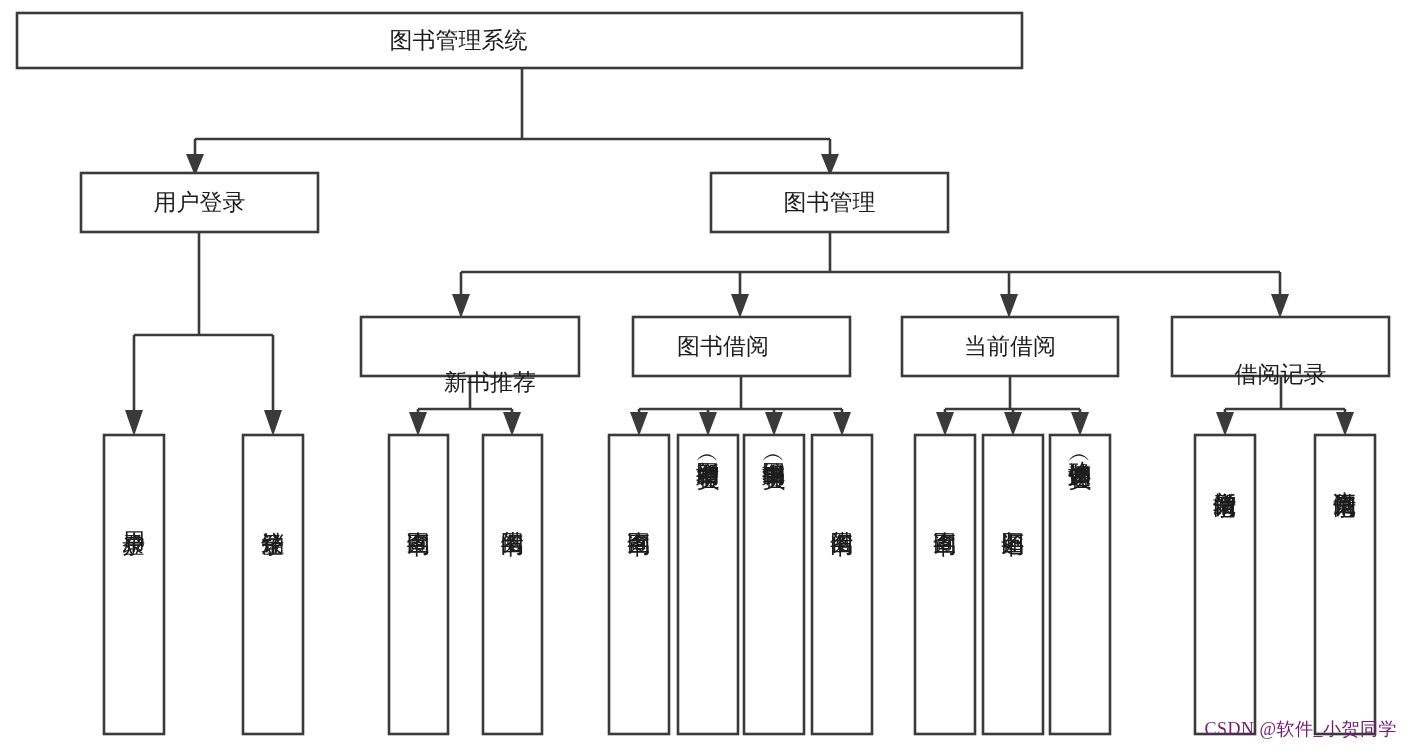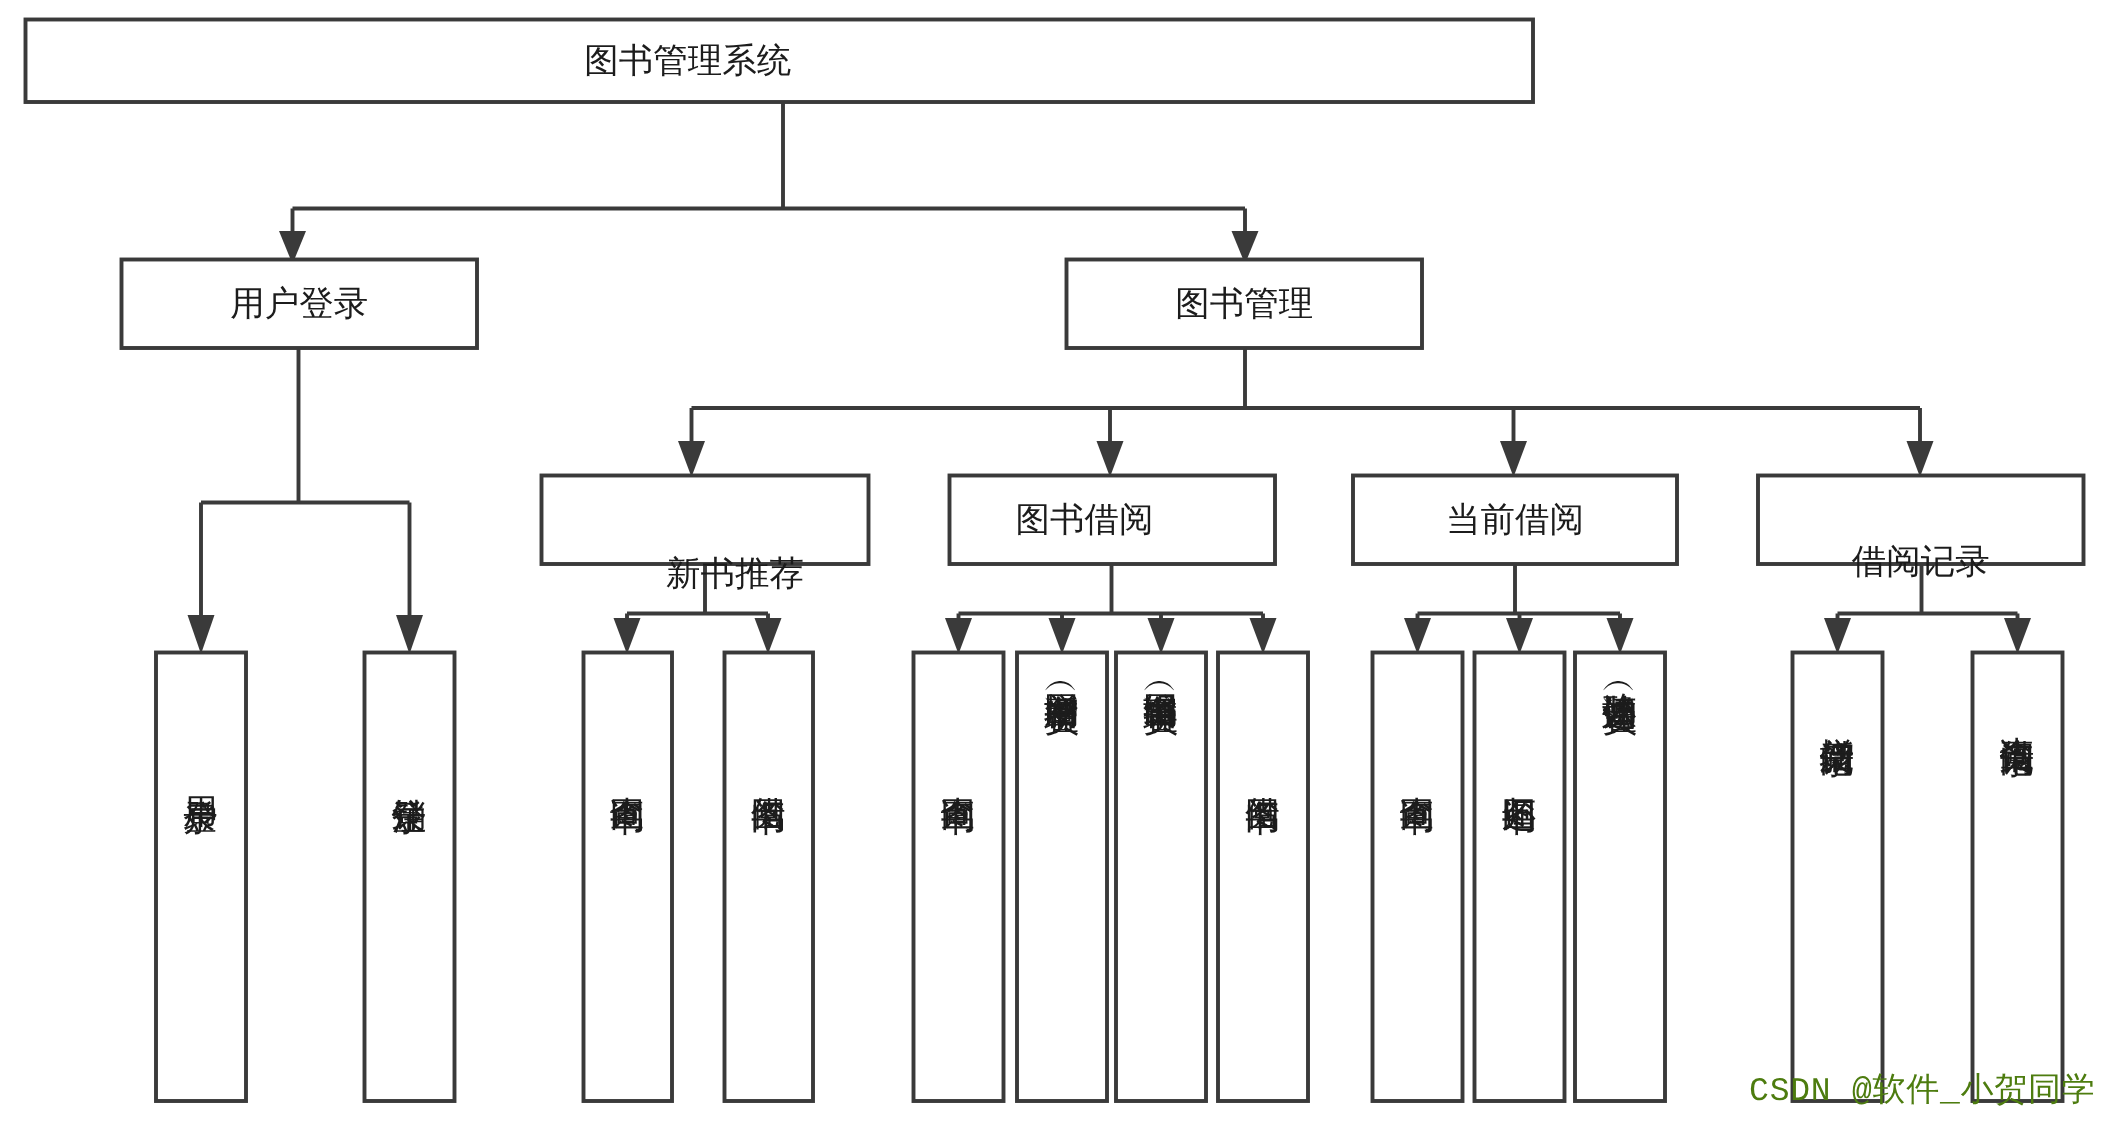--- a/index.html
+++ b/index.html
@@ -66,23 +66,23 @@
   .hlabel-text {
     font-family: "Liberation Sans", "DejaVu Sans", sans-serif;
     font-size: 23px;
     color: #1c1c1c;
     white-space: nowrap;
   }
   #watermark {
     position: absolute;
     right: 8px;
     bottom: 6px;
-    font-family: Liberation Mono, monospace;
-    font-size: 22px;
-    color: #4d7c0f;
+    font-family: Liberation Serif, serif;
+    font-size: 18px;
+    color: #701a75;
     letter-spacing: 0.5px;
     white-space: nowrap;
     pointer-events: none;
   }
 </style>
 </head>
 <body>
 
 <div id="diagram-root">
 

